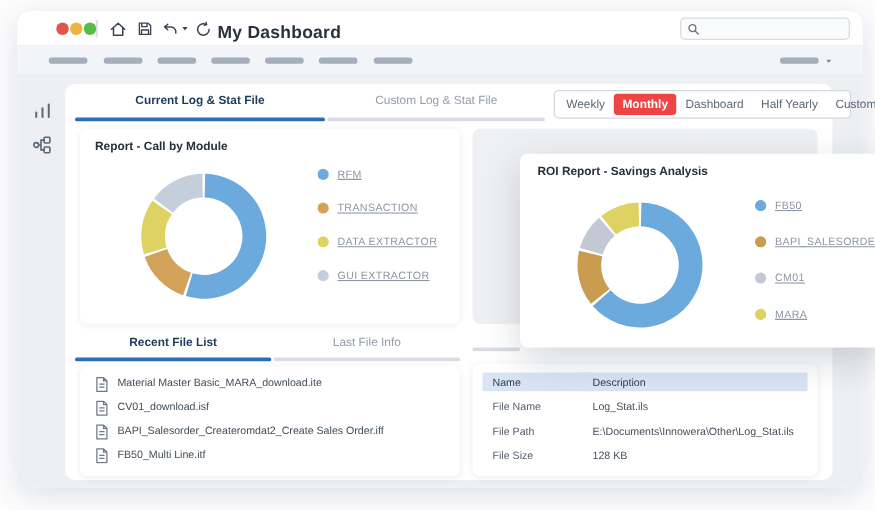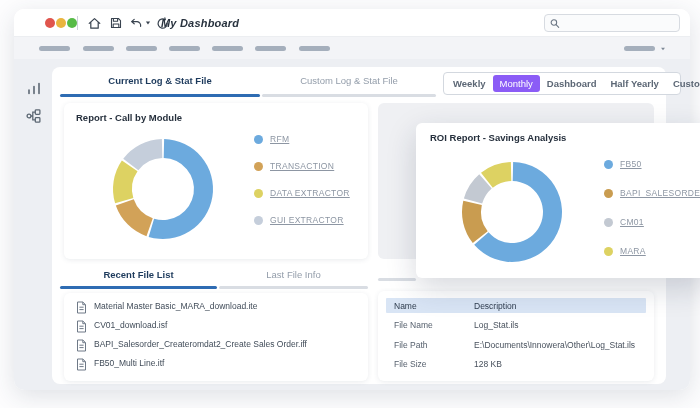--- a/index.html
+++ b/index.html
@@ -8,21 +8,21 @@
 
   .window { position:absolute; left:14px; top:9px; width:676px; height:381px;
             border-radius:10px; box-shadow:0 6px 24px rgba(40,55,80,.14); background:#fff; }
 
   
   .chrome { position:absolute; left:0; top:0; width:676px; height:28px; background:#fff;
             border-radius:10px 10px 0 0; border-bottom:1px solid #eceef1; }
   .dot { position:absolute; top:8.5px; width:10px; height:10px; border-radius:50%; }
   .chrome-divider { position:absolute; left:63px; top:7px; width:1px; height:14px; background:#cdd2d9; }
   .chrome-btn { position:absolute; top:6px; width:18px; height:16px; display:flex; align-items:center; justify-content:center; }
-  .chrome-title { position:absolute; left:147px; top:8px; font-size:11px; font-weight:600; color:#28323e; letter-spacing:.2px;font-style:italic; }
+  .chrome-title { position:absolute; left:160px; top:8px; font-size:14px; font-weight:600; color:#28323e; letter-spacing:.2px; }
   .searchbox { position:absolute; left:530px; top:5px; width:136px; height:18px; background:#fafbfc;
                border:1px solid #d7dbe1; border-radius:4px; display:flex; align-items:center; padding:0 5px; }
   .searchbox input { border:none; outline:none; background:transparent; width:100%; font-size:9px; margin-left:4px; color:#333; }
   .caret-down { width:0; height:0; border-left:3px solid transparent; border-right:3px solid transparent; border-top:4px solid #7e8896; display:inline-block; }
 
   
   .menubar { position:absolute; left:0; top:28px; width:676px; height:22px; background:#f3f4f7; }
   .pill { position:absolute; top:9px; width:31px; height:5px; border-radius:2.5px; background:#a5afbc; }
 
   
@@ -34,22 +34,22 @@
   
   .tab-label { position:absolute; top:8px; height:14px; text-align:center; font-size:9.5px; }
   .tab-on { color:#1d3a5c; font-weight:bold; }
   .tab-off { color:#939daa; }
   .tab-line { position:absolute; top:27px; height:3px; border-radius:2px; background:#d9dde3; }
   .tab-line.on { background:#2f6cb3; }
 
   
   .period { position:absolute; left:391px; top:5px; width:238px; height:23px; background:#fff;
             border:1px solid #d3d8df; border-radius:4px; display:flex; align-items:center; padding:0 2px; }
-  .period span { padding:3px 7px; font-size:9.5px; color:#5c6775; border-radius:3px; white-space:nowrap;font-weight:bold; }
-  .period span.on { background:#8b5cf6; color:#fff; font-weight:normal; }
+  .period span { padding:3px 7px; font-size:9.5px; color:#5c6775; border-radius:3px; white-space:nowrap; }
+  .period span.on { background:#ef4444; color:#fff; font-weight:bold; }
 
   
   .card { position:absolute; background:#fff; border-radius:6px; box-shadow:0 1px 5px rgba(50,65,90,.10); }
   .card-title { position:absolute; left:12px; top:9px; font-size:9.5px; font-weight:bold; color:#26303d; }
   .ghost-card { position:absolute; left:326px; top:36px; width:276px; height:156px; background:#eff0f3; border-radius:6px; }
 
   .legend-row { display:flex; align-items:center; height:10px; overflow:hidden; white-space:nowrap; }
   .legend-dot { width:9px; height:9px; border-radius:50%; flex:0 0 9px; margin-right:7px; }
   .legend-label { font-size:8.5px; color:#8d96a3; letter-spacing:.3px;text-decoration:underline; }
 

